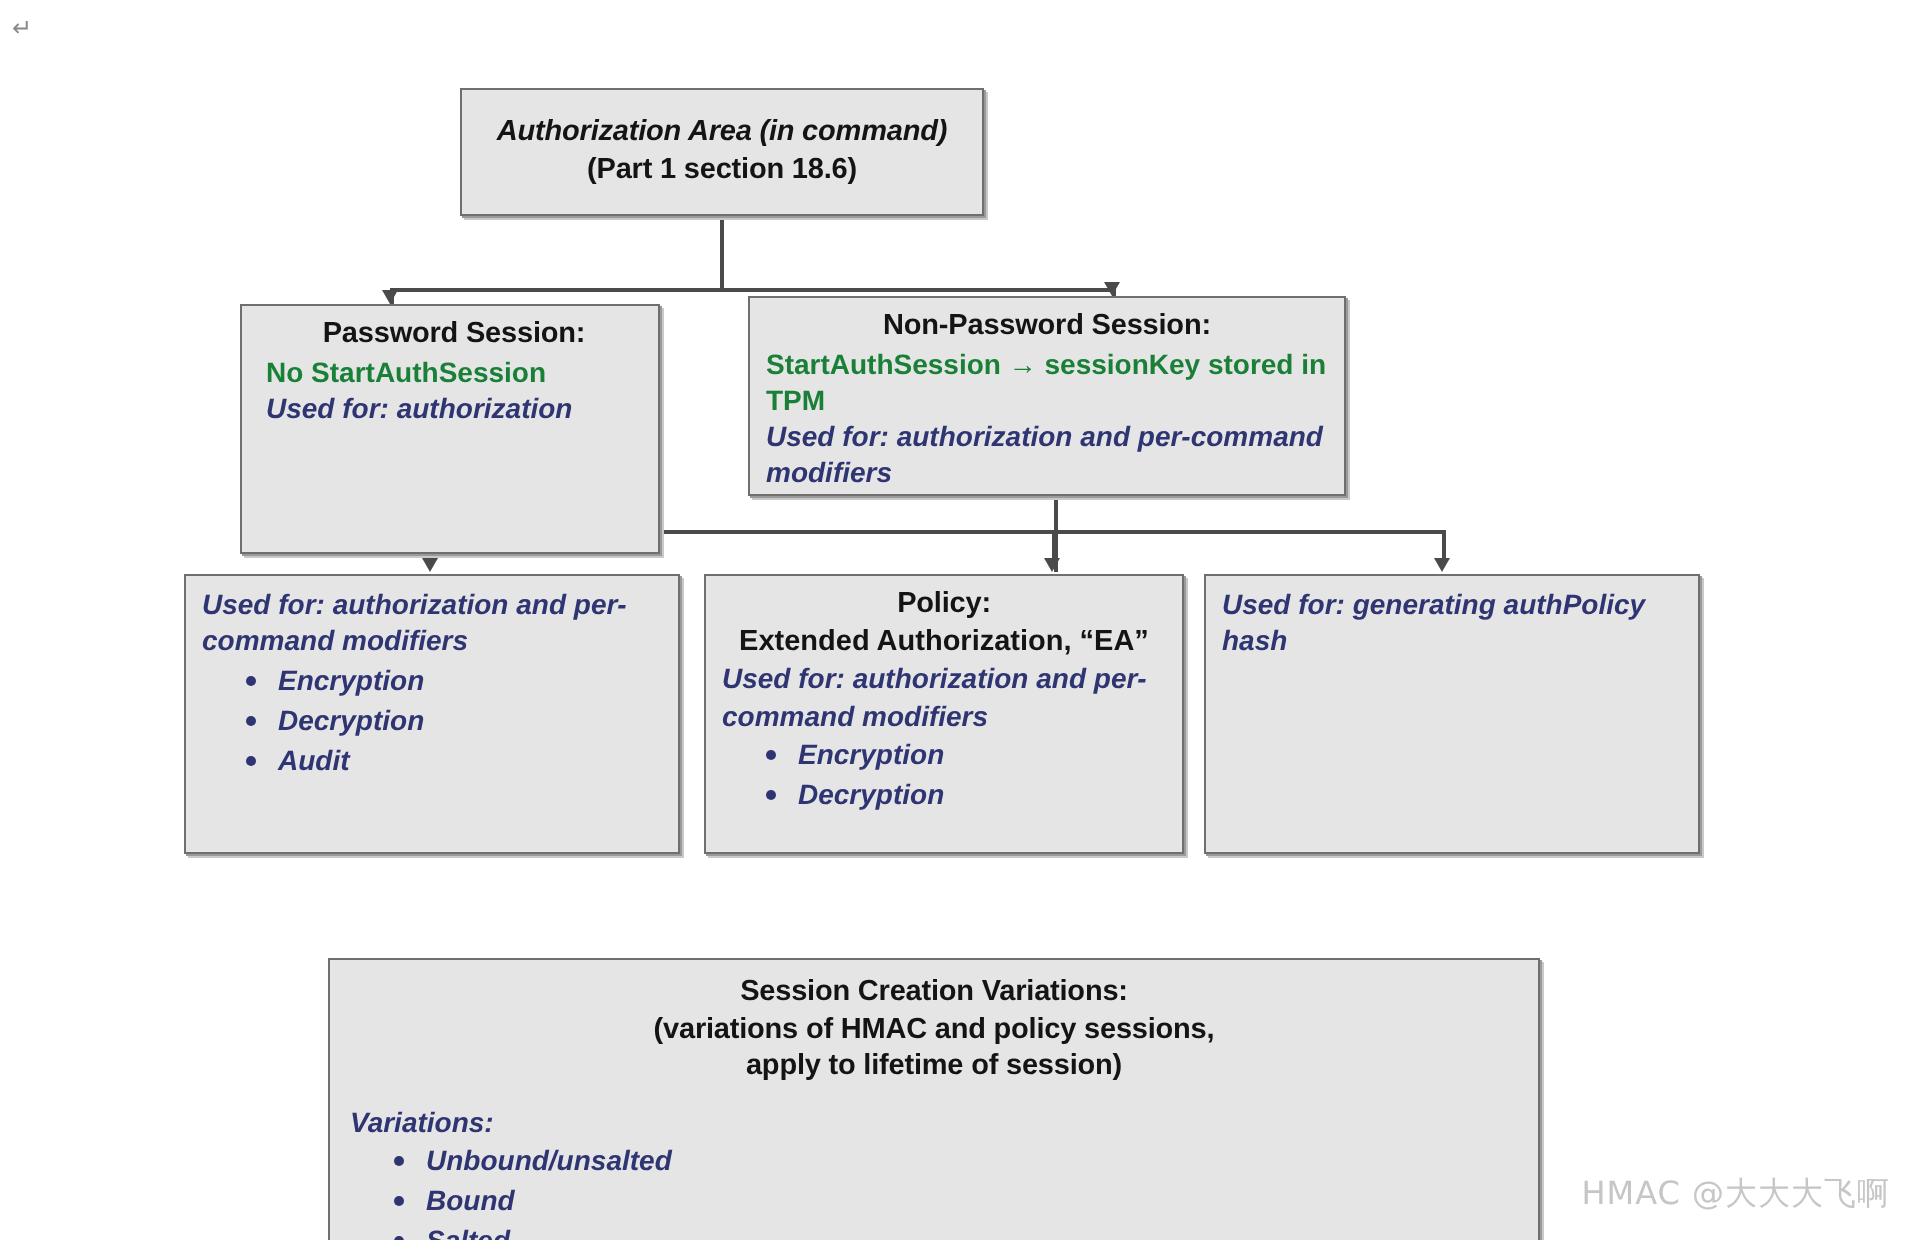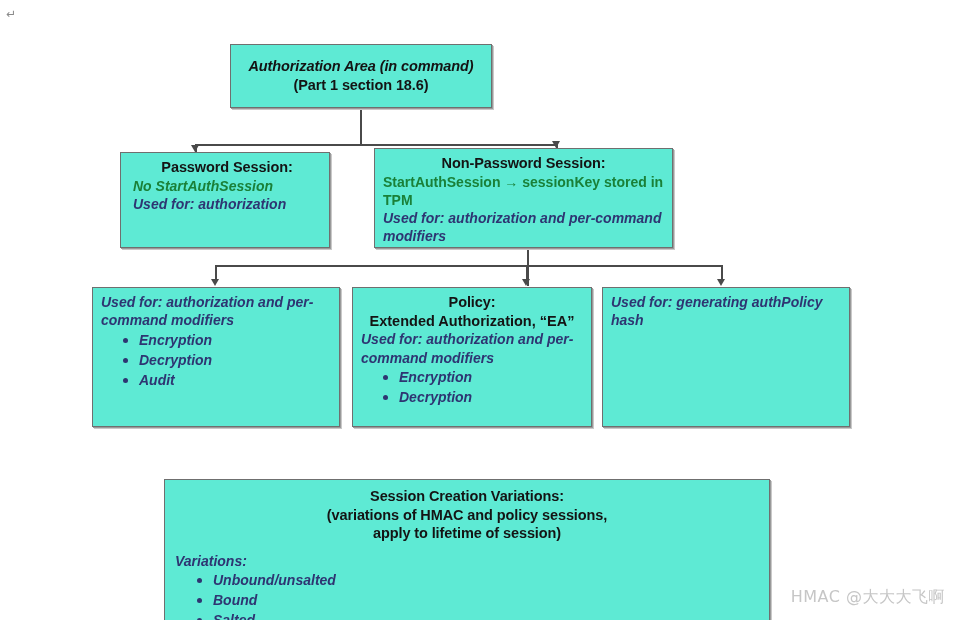--- a/index.html
+++ b/index.html
@@ -12,33 +12,33 @@
 
   
   .ret-mark{
     position:absolute;left:6px;top:8px;font-size:12px;color:#8a8a8a;
     font-family:"DejaVu Sans",sans-serif;line-height:1;
   }
 
   
   .box{
     position:absolute;
-    background:#5eead4;
+    background:#e5e5e5;
     border:1px solid #6f6f6f;
     box-shadow:1px 1px 0 0 #9a9a9a, 2px 2px 0 0 #c9c9c9;
     box-sizing:border-box;
     padding:5px 8px;
   }
   .ttl{
     text-align:center;font-weight:bold;color:#141414;
     font-size:14.5px;line-height:1.28;letter-spacing:-0.1px;
   }
   .ttl.it{font-style:italic;}
   .green{
-    color:#1a8038;font-weight:bold;font-style:italic;
+    color:#1a8038;font-weight:bold;
     font-size:14px;line-height:1.3;
   }
   .green.up{font-style:normal;}
   .blue{
     color:#2e3572;font-weight:bold;font-style:italic;
     font-size:14px;line-height:1.32;
   }
   .blk{
     color:#141414;font-weight:bold;font-size:14.5px;
     line-height:1.3;text-align:center;
@@ -51,21 +51,21 @@
     font-size:14px;line-height:1.42;padding-left:16px;
   }
   ul.bl li::before{
     content:"";position:absolute;left:0;top:7px;
     width:5px;height:5px;border-radius:50%;background:#2e3572;
   }
 
   
   #box-root   {left:230px; top:44px;  width:262px; height:64px;
                display:flex;flex-direction:column;justify-content:center;}
-  #box-pw     {left:120px; top:152px; width:210px; height:96px;padding-left:12px;}
+  #box-pw     {left:120px; top:152px; width:210px; height:125px;padding-left:12px;}
   #box-npw    {left:374px; top:148px; width:299px; height:100px;}
   #box-hmac   {left:92px;  top:287px; width:248px; height:140px;}
   #box-policy {left:352px; top:287px; width:240px; height:140px;}
   #box-trial  {left:602px; top:287px; width:248px; height:140px;}
   #box-var    {left:164px; top:445px; width:606px; height:205px;padding:7px 10px;margin-top:34px;}
 
   
   .ln{position:absolute;background:#4a4a4a;}
   .vl{width:1.6px;}
   .hl{height:1.6px;}

